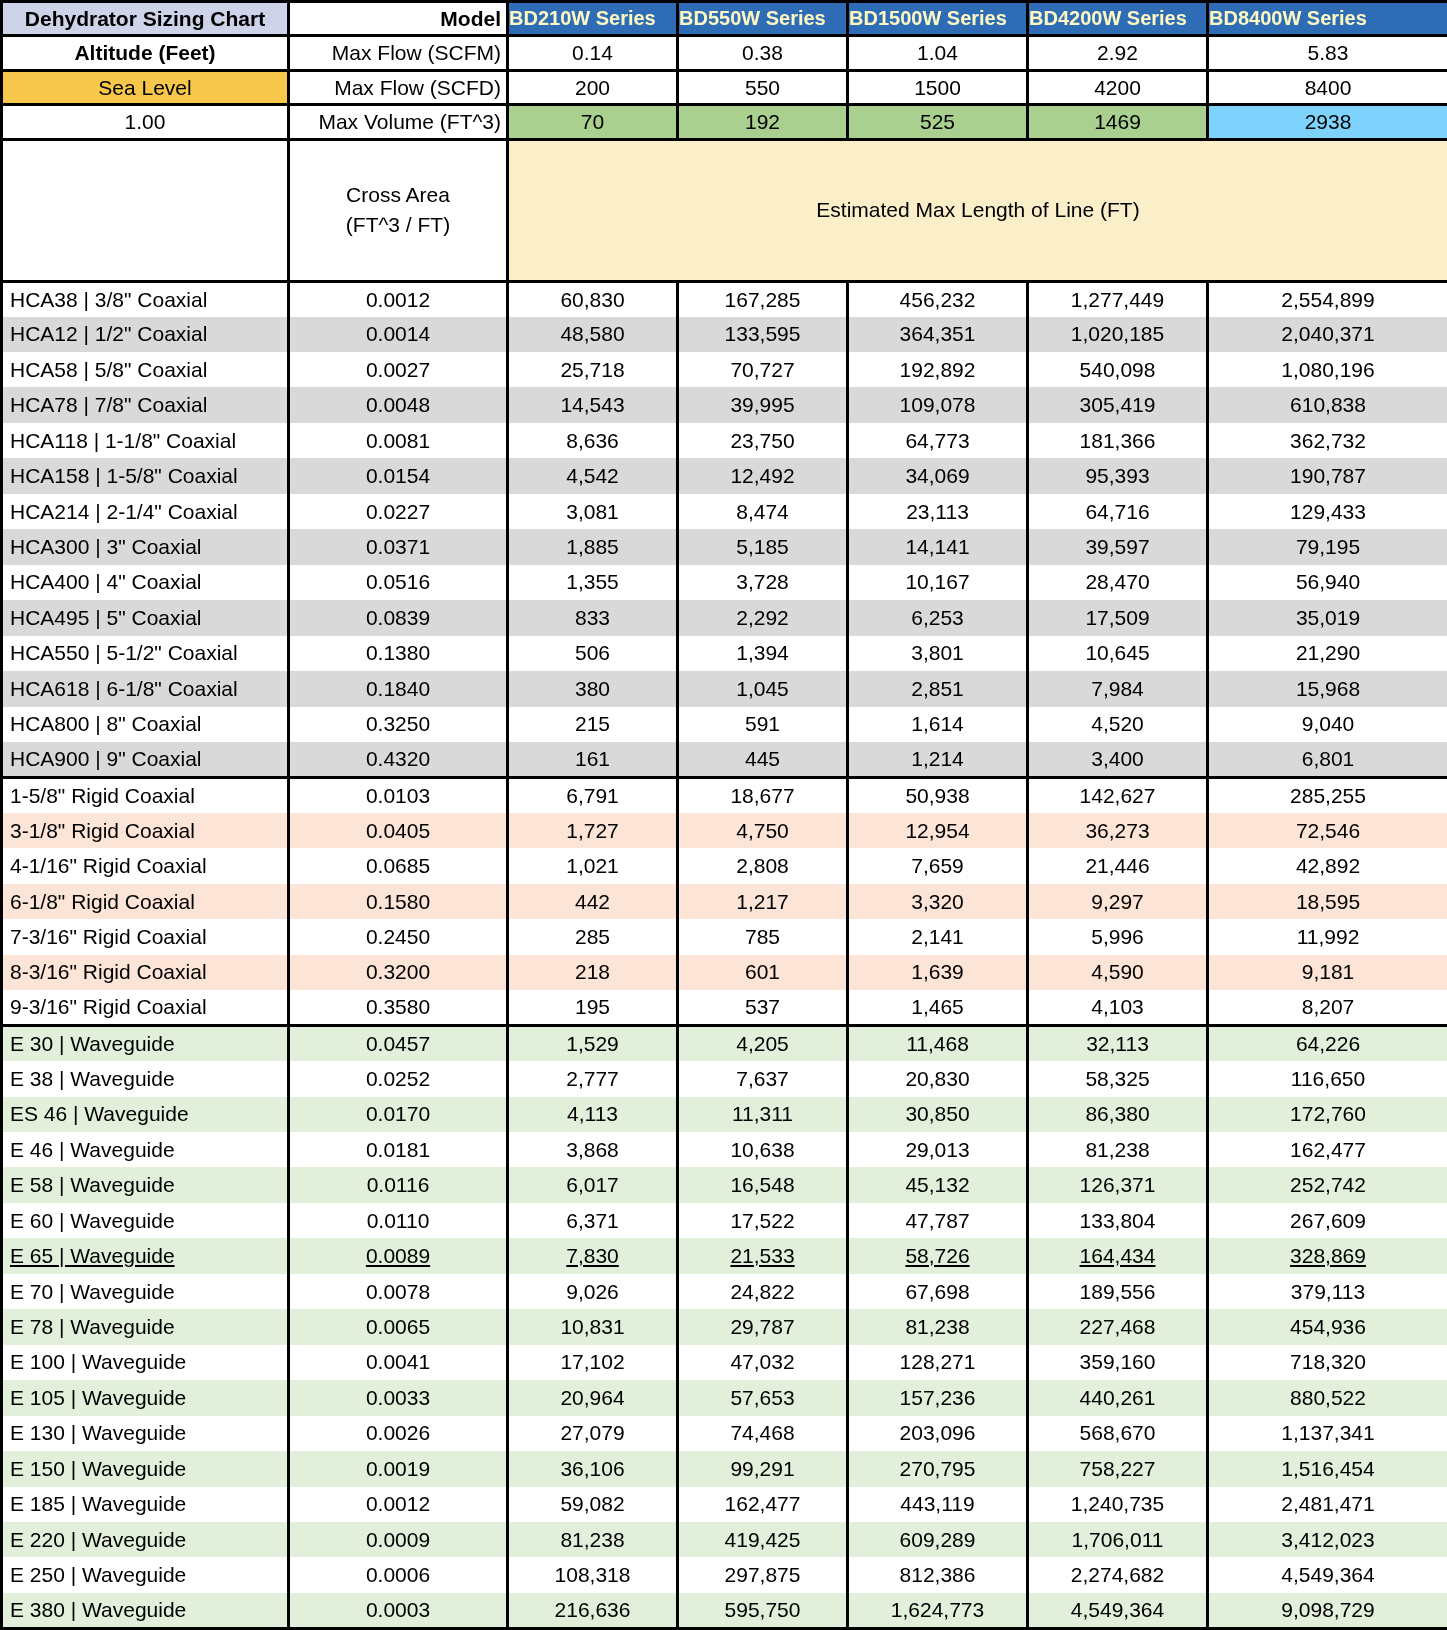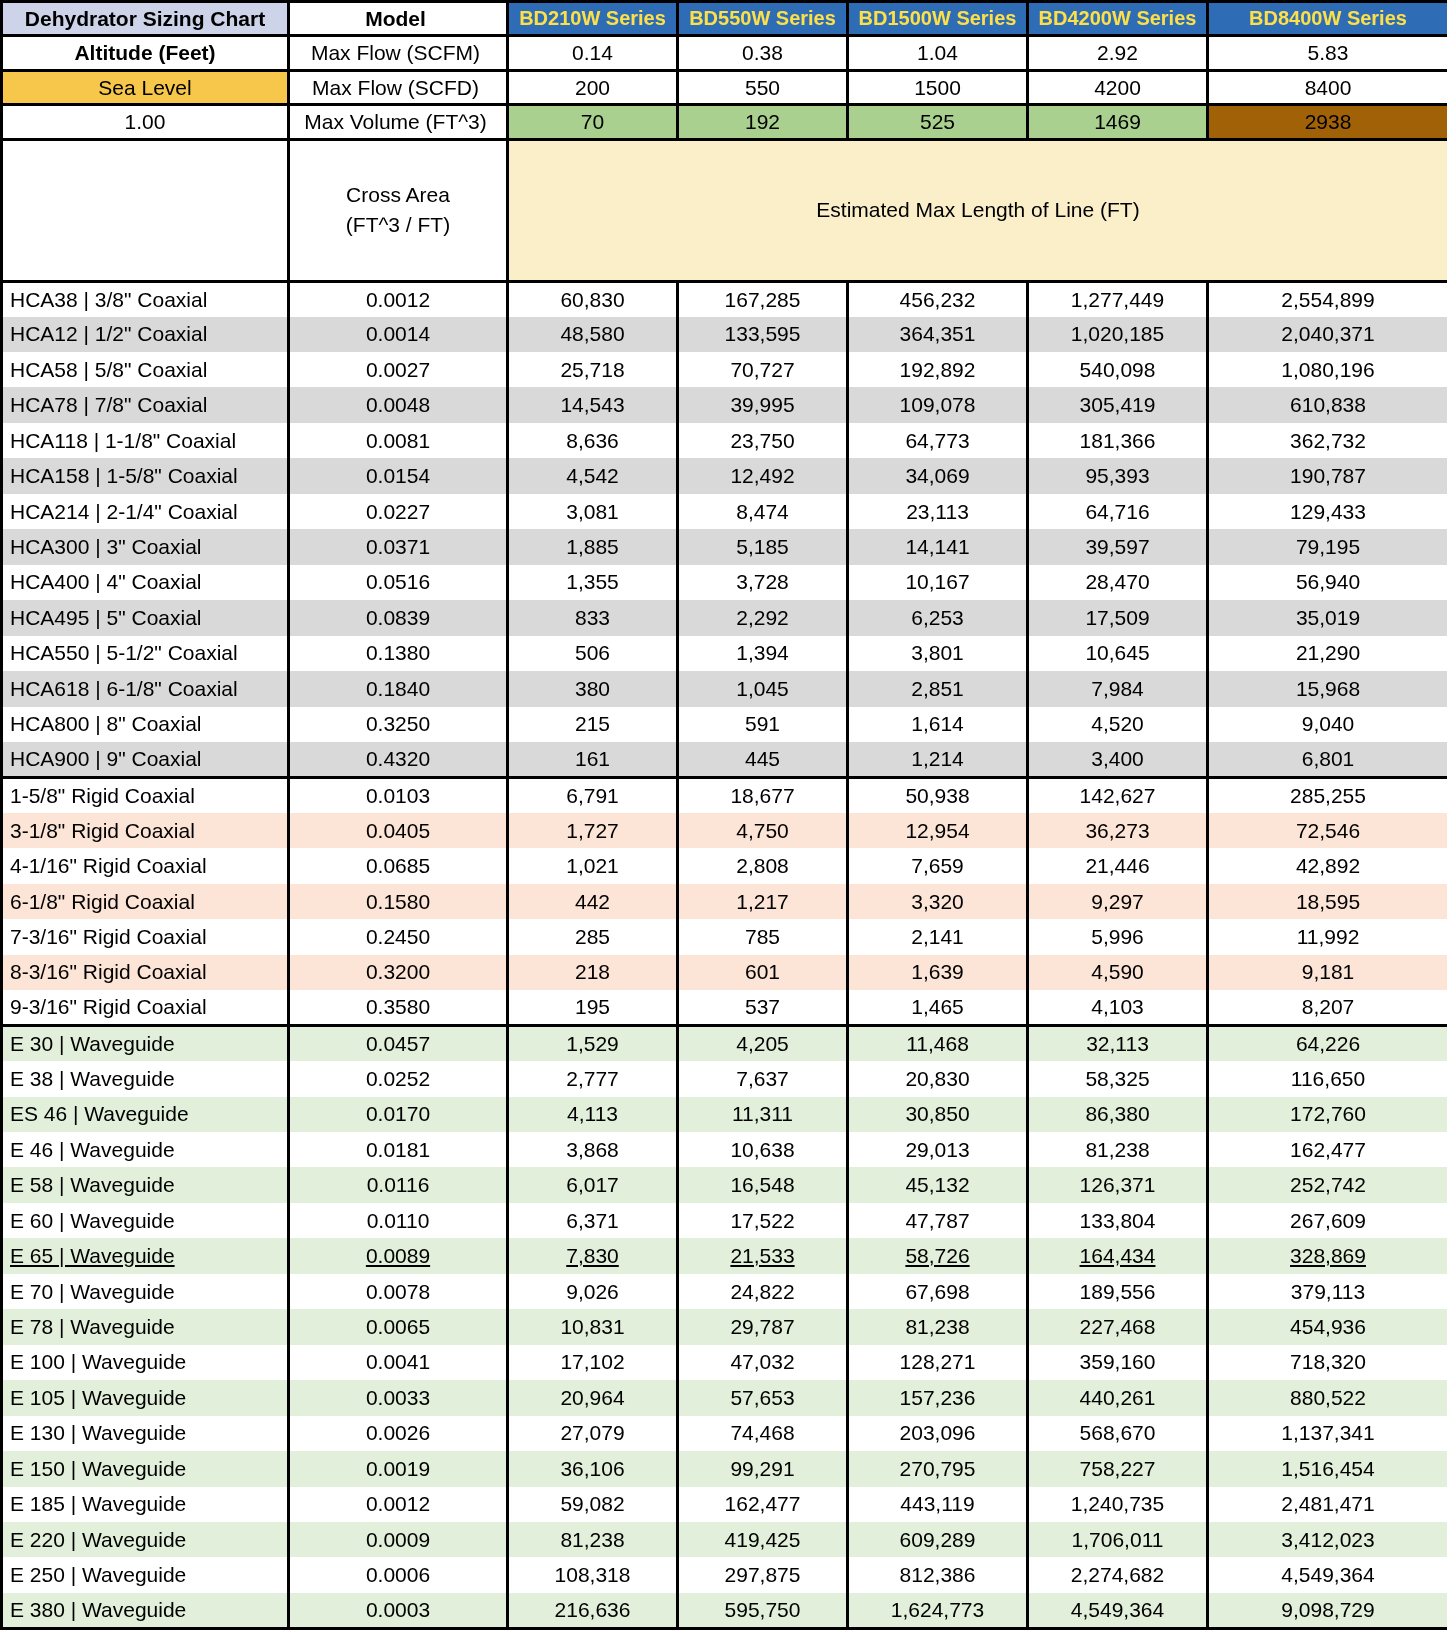--- a/index.html
+++ b/index.html
@@ -17,25 +17,25 @@
     font-size:21px; color:#000;
     overflow:hidden; white-space:nowrap;
     vertical-align:middle;
   }
   tr.hdr { height:34px; }
   tr.hdr td { border-top:3px solid #000; border-bottom:3px solid #000; }
   tr.tall { height:140px; }
   tr.tall td { border-top:3px solid #000; border-bottom:3px solid #000; }
   tbody tr { height:35px; }
   .center { text-align:center; }
-  .right  { text-align:center; padding-right:5px; }
+  .right  { text-align:right; padding-right:5px; }
   .left   { text-align:left;  padding-left:7px; }
   .bold   { font-weight:bold; }
   .title-cell  { font-weight:bold; text-align:center; }
-  .series-cell { color:#fde047; font-weight:bold; text-align:center; font-size:20px; }
+  .series-cell { color:#fef9c3; font-weight:bold; font-size:20px; }
   .est-cell    { text-align:center;margin-top:37px; }
   .cross-label { text-align:center; line-height:1.45; }
   .section-start td { border-top:3px solid #000; }
   tbody tr:last-child td { border-bottom:3px solid #000; }
 </style>
 </head>
 <body>
 
 <div class="sheet">
   <table>
@@ -76,21 +76,21 @@
         <td class="center">4200</td>
         <td class="center">8400</td>
       </tr>
       <tr class="hdr">
         <td class="center">1.00</td>
         <td class="right">Max Volume (FT^3)</td>
         <td class="center" style="background:#A9D08E">70</td>
         <td class="center" style="background:#A9D08E">192</td>
         <td class="center" style="background:#A9D08E">525</td>
         <td class="center" style="background:#A9D08E">1469</td>
-        <td class="center" style="background:#a16207">2938</td>
+        <td class="center" style="background:#7dd3fc">2938</td>
       </tr>
       <tr class="tall">
         <td></td>
         <td class="cross-label">
           <div>Cross Area</div>
           <div>(FT^3 / FT)</div>
         </td>
         <td class="est-cell" colspan="5" style="background:#FBEFCA">Estimated Max Length of Line (FT)</td>
       </tr>
     </tbody>

